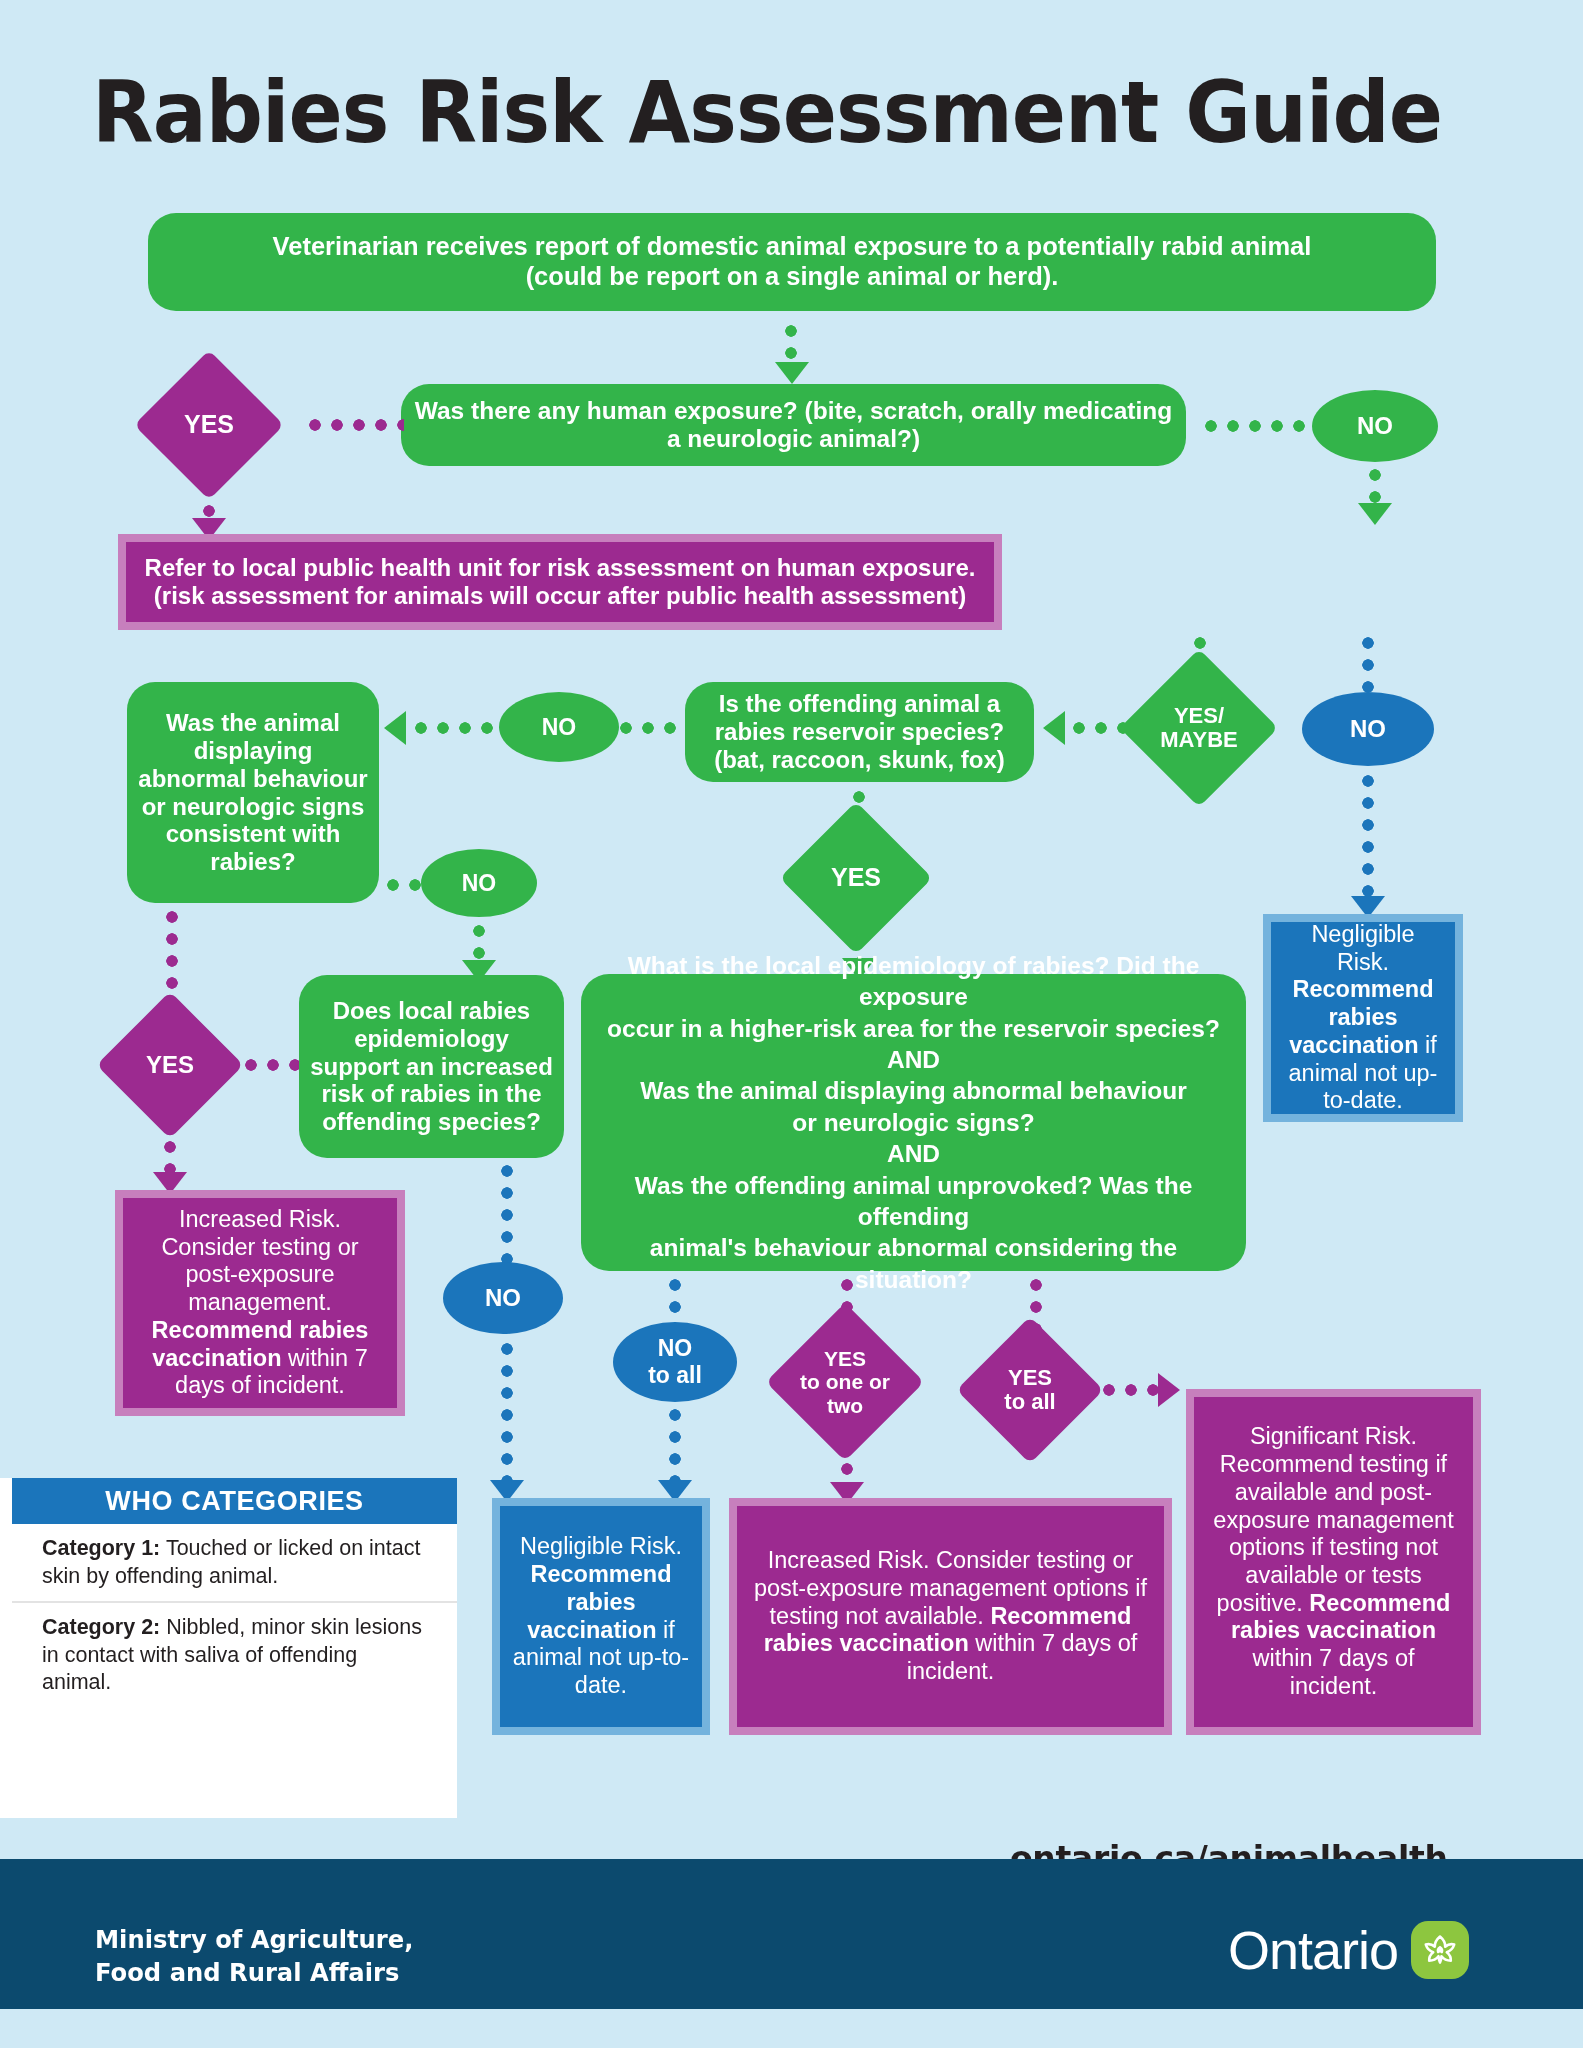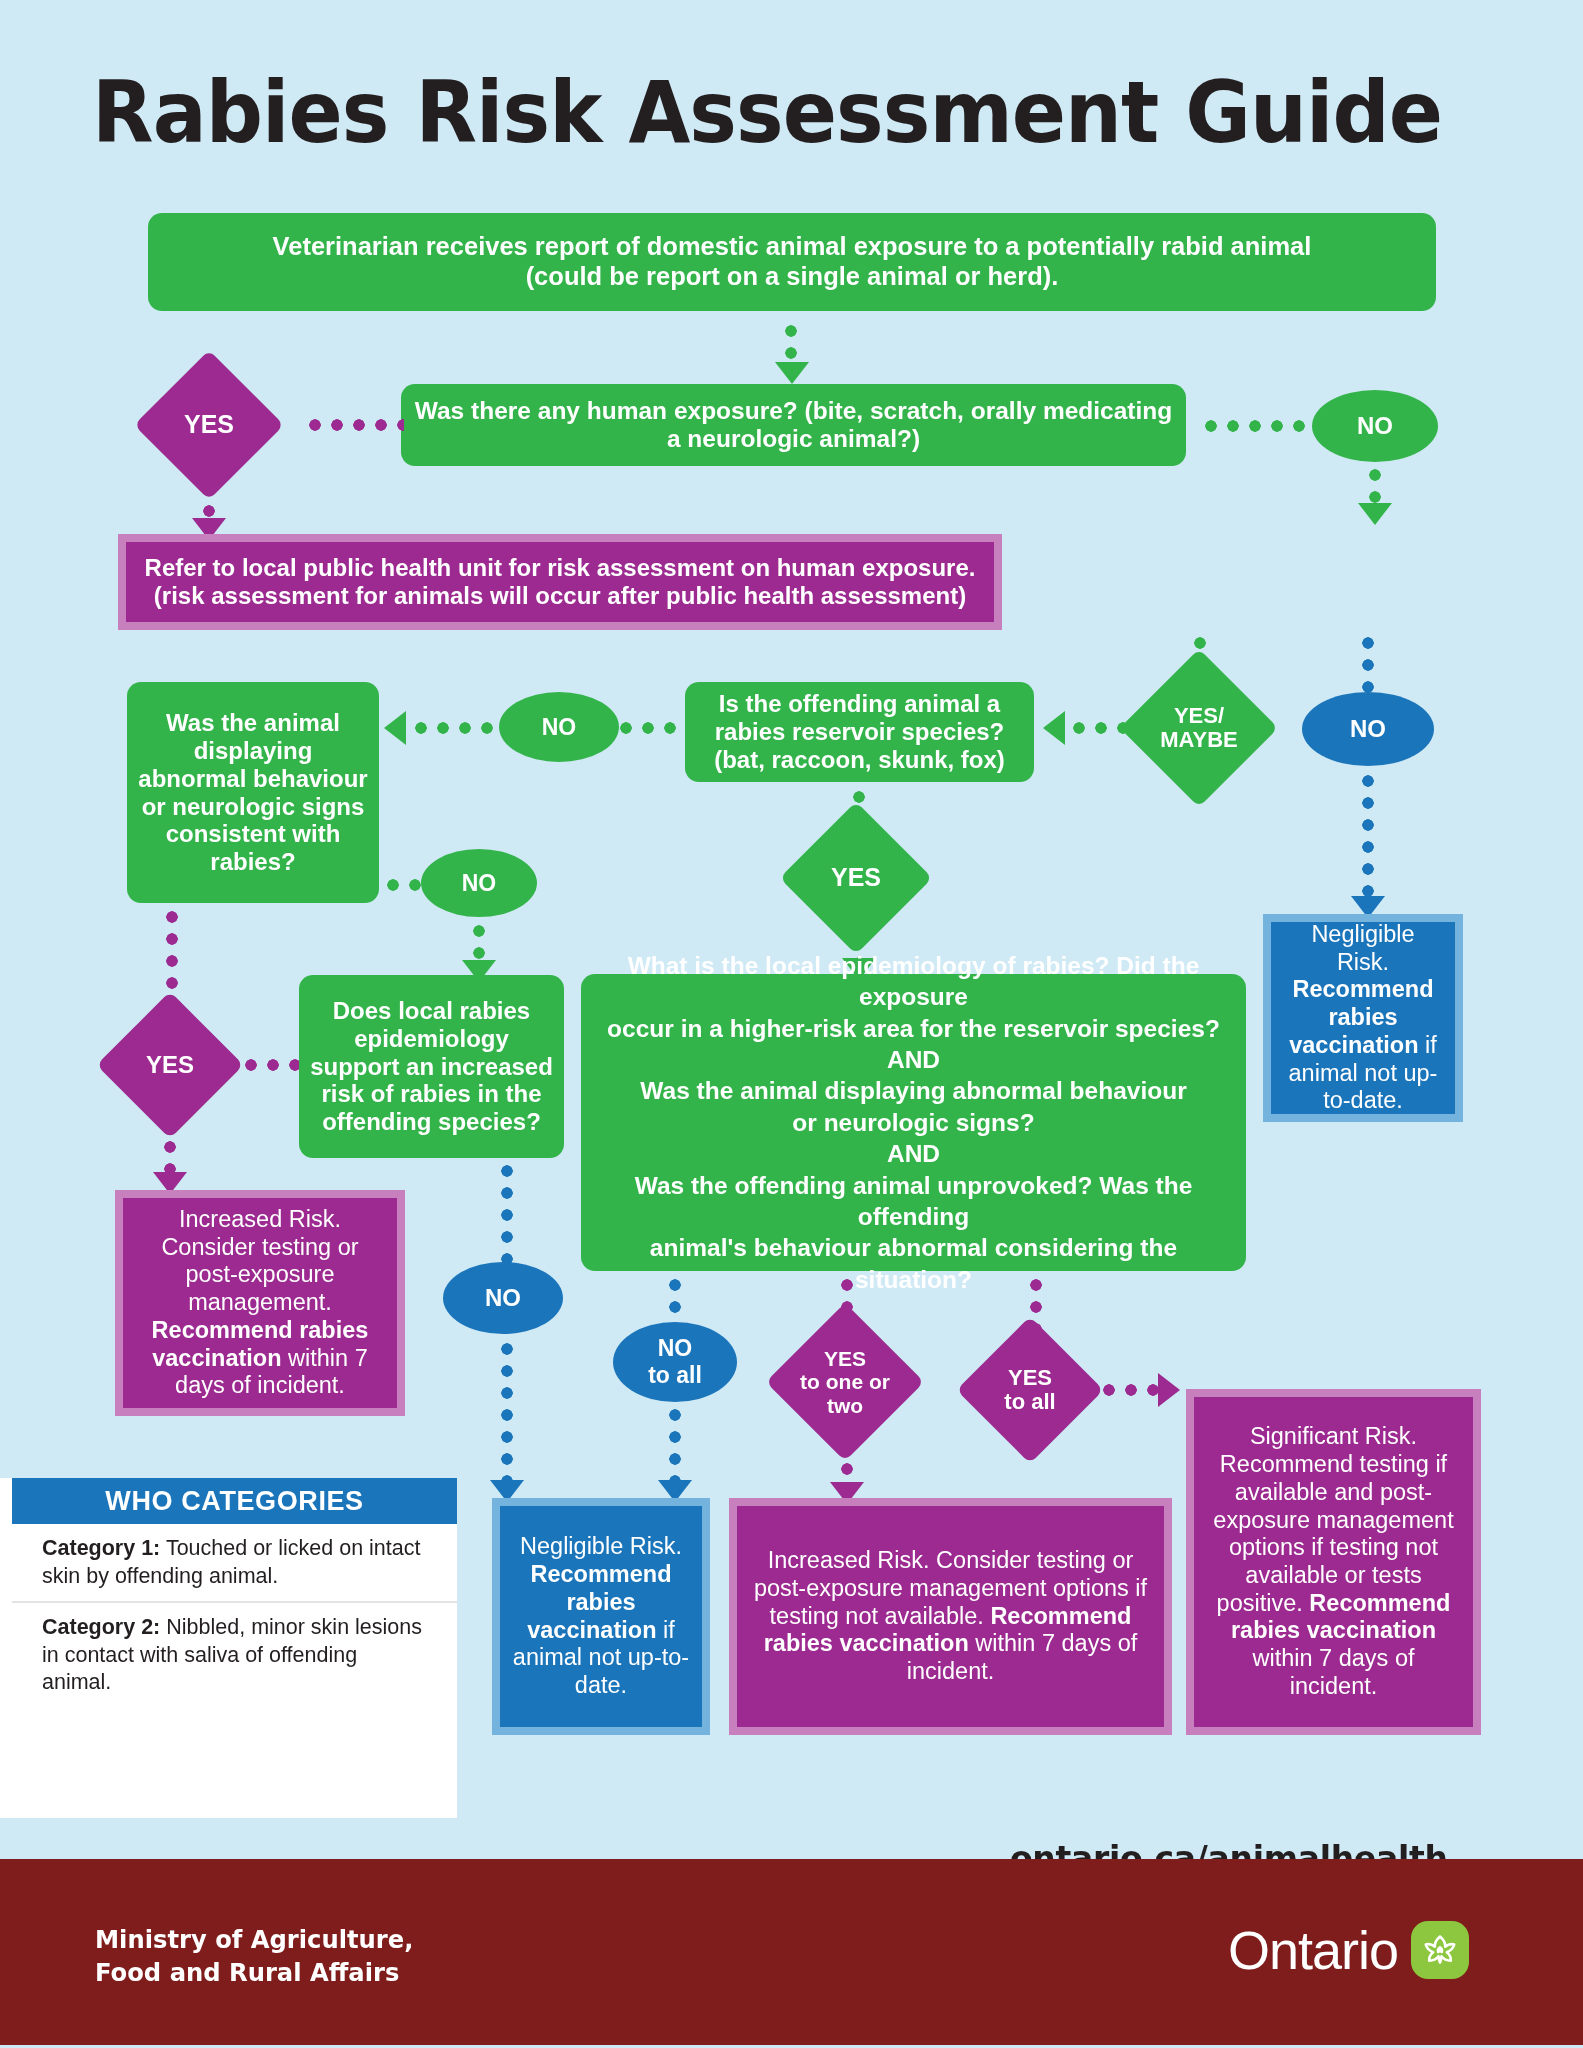--- a/index.html
+++ b/index.html
@@ -36,21 +36,21 @@
     position: absolute;
     display: flex;
     align-items: center;
     justify-content: center;
     text-align: center;
     color: #ffffff;
     font-weight: bold;
     line-height: 1.16;
     padding: 6px 10px;
   }
-  .green  { background: #33b44a; border-radius: 14px; }
+  .green  { background: #33b44a; border-radius: 28px; }
   .ellipse{ background: #33b44a; border-radius: 50%; }
   .ellipse-blue { background: #1b75bb; border-radius: 50%; }
   .diamond-wrap { position: absolute; }
   .diamond {
     position: absolute; left: 0; top: 0;
     width: 100%; height: 100%;
     background: #9c2a90;
     transform: rotate(45deg);
     border-radius: 8px;
   }
@@ -122,22 +122,22 @@
 
   
   #url {
     position: absolute; left: 1010px; top: 1794px;
     font-family: "DejaVu Sans", sans-serif;
     font-weight: bold; font-size: 33px;
     color: #231f20; letter-spacing: -.3px; margin-top: 45px;
   }
   #footer {
     position: absolute; left: 0; top: 1859px;
-    width: 1583px; height: 186px;
-    background: #7f1d1d;
+    width: 1583px; height: 150px;
+    background: #0c4a6e;
   }
   #ministry {
     position: absolute; left: 95px; top: 64px;
     color: #fff; font-weight: bold; font-size: 25.5px; line-height: 1.3;
     font-family: "DejaVu Sans", sans-serif;
     transform: scaleX(0.95); transform-origin: left top;
   }
   #ont-logo { position: absolute; left: 1228px; top: 60px; display: flex; align-items: center; }
   #ont-word {
     color: #fff; font-size: 54px; font-weight: normal;

